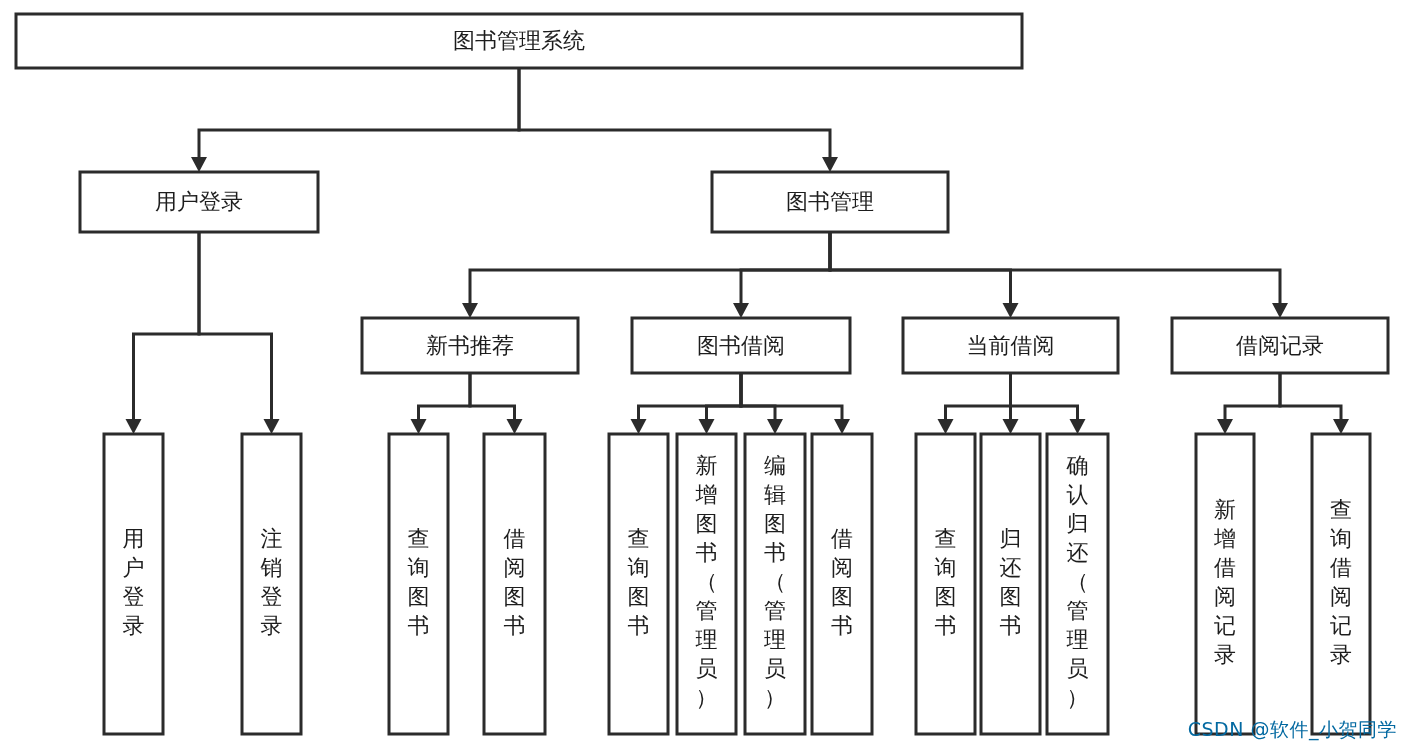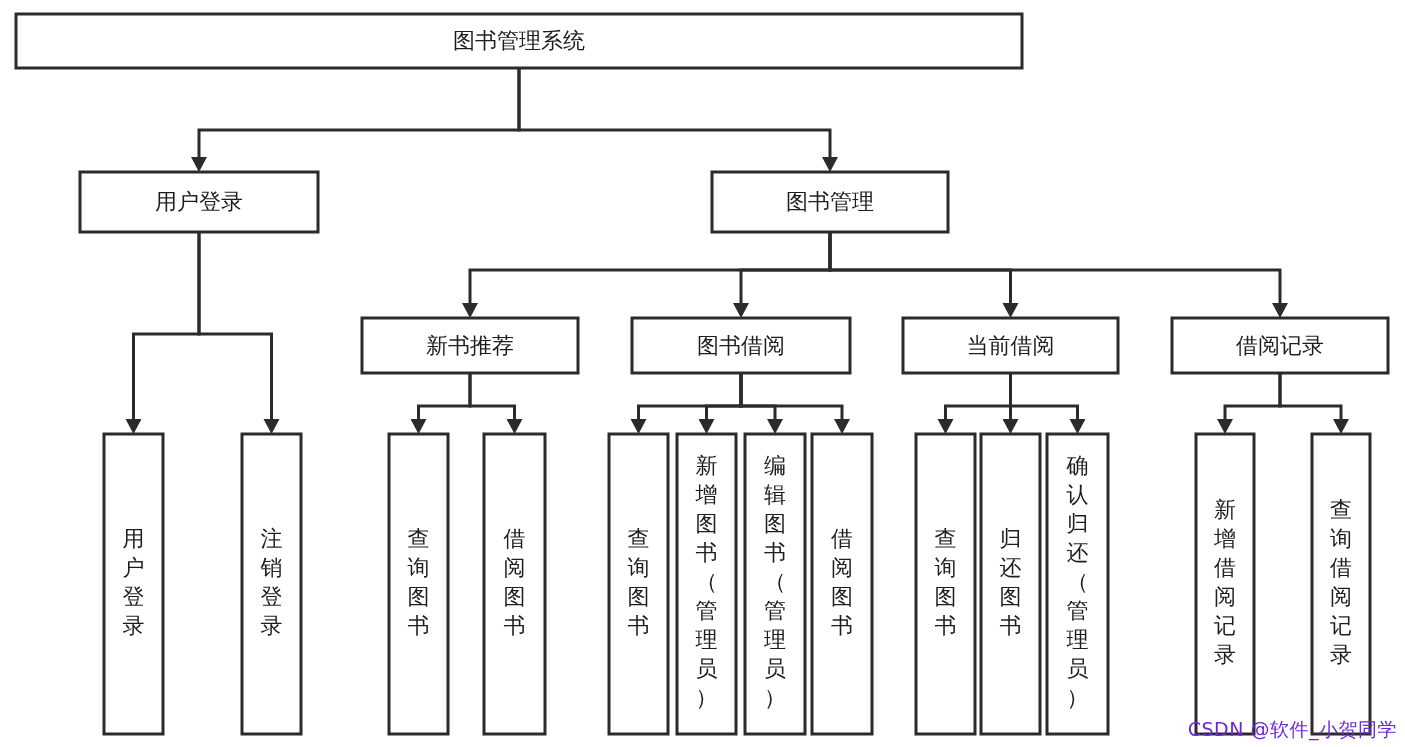--- a/index.html
+++ b/index.html
@@ -17,21 +17,21 @@
     font-family:"DejaVu Sans","Liberation Sans",sans-serif;
     font-size:22px;fill:#1d1d1d;text-anchor:middle;dominant-baseline:middle;
   }
   .vlabel{
     font-family:"DejaVu Sans","Liberation Sans",sans-serif;
     font-size:22px;fill:#1d1d1d;text-anchor:middle;
   }
   .watermark{
     position:absolute;right:8px;bottom:4px;
     font-family:"DejaVu Sans","Liberation Sans",sans-serif;
-    font-size:19px;color:#6d28d9;letter-spacing:0.5px;white-space:nowrap;
+    font-size:19px;color:#0369a1;letter-spacing:0.5px;white-space:nowrap;
     pointer-events:none;
   }
 </style>
 </head>
 <body>
 
 <div id="diagram-root">
   <svg id="tree" viewBox="0 0 1405 747" xmlns="http://www.w3.org/2000/svg">
     <g id="links-layer">
         <g>

